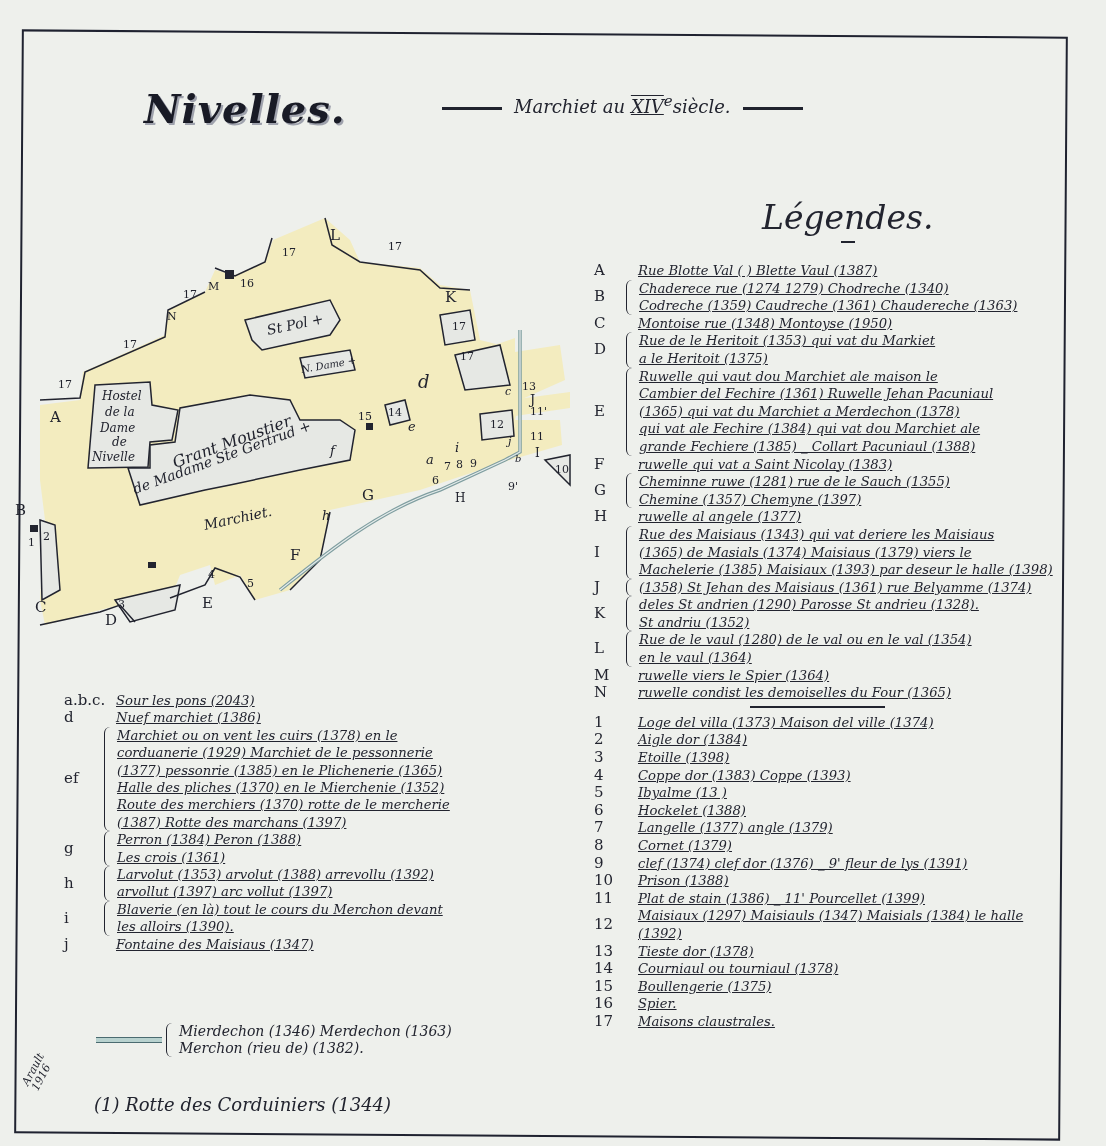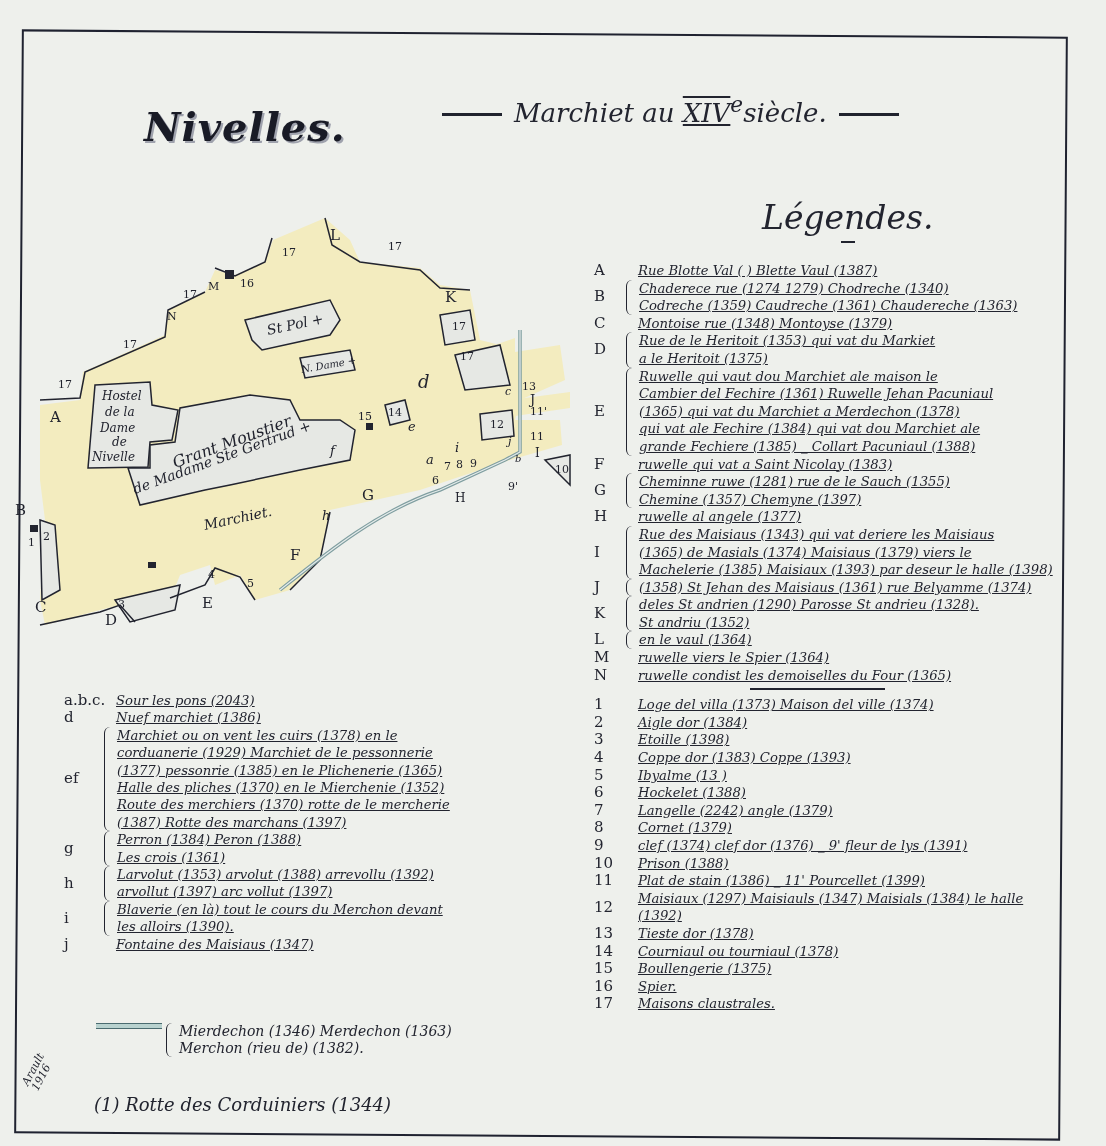--- a/index.html
+++ b/index.html
@@ -3,41 +3,41 @@
 <meta charset="utf-8">
 <style>
   html,body{margin:0;padding:0;}
   body{width:1106px;height:1146px;background:#eceee9;position:relative;overflow:hidden;
        font-family:"DejaVu Serif",serif;color:#1d1f28;}
   .sheet{position:absolute;left:0;top:0;width:1106px;height:1146px;background:#eef0ec;}
   .frame{position:absolute;left:18px;top:33px;width:1042px;height:1100px;
          border-left:2px solid #1f2230;border-right:2px solid #1f2230;
          border-top:2px solid #1f2230;border-bottom:2px solid #1f2230;
          transform:rotate(0.4deg);}
-  .title{position:absolute;left:144px;top:103px;font-family:"DejaVu Serif",serif;
+  .title{position:absolute;left:144px;top:85px;font-family:"DejaVu Serif",serif;
          font-weight:bold;font-style:italic;font-size:40px;color:#191b26;
          text-shadow:2px 2px 0 #9fa2ad;letter-spacing:1px;}
-  .subtitle{position:absolute;left:430px;top:92px;font-size:26px;font-style:italic;color:#20232e;}
+  .subtitle{position:absolute;left:430px;top:92px;font-size:18px;font-style:italic;color:#20232e;}
   .subtitle .dash{display:inline-block;width:60px;border-bottom:3px solid #20232e;vertical-align:middle;margin:0 12px;}
   .subtitle .roman{text-decoration:overline underline;}
   .leg-title{position:absolute;left:762px;top:198px;font-size:33px;font-style:italic;color:#20232e;}
   .leg-title:after{content:"";display:block;width:14px;height:2px;background:#20232e;margin:4px auto 0;}
   .hand{font-family:"DejaVu Serif",serif;font-style:italic;color:#22242f;}
   .legend{position:absolute;left:594px;top:262px;width:470px;font-size:13.2px;line-height:17.6px;}
   .row{display:flex;align-items:stretch;}
   .key{width:32px;flex:none;display:flex;align-items:center;font-style:normal;font-size:15px;}
   .brace{width:8px;flex:none;border-left:1.5px solid #22242f;border-radius:6px 0 0 6px;margin-right:4px;}
   .nobrace{width:12px;flex:none;}
   .txt{flex:1;text-decoration:underline;}
   .line{display:block;white-space:nowrap;}
   .sep{width:135px;height:2px;background:#22242f;margin:4px 0 6px 156px;}
   .num-list{margin-top:2px;}
   .lower-left{position:absolute;left:64px;top:692px;width:460px;font-size:13.2px;line-height:17.4px;}
   .lower-left .key{width:40px;}
-  .merdechon{position:absolute;left:96px;top:1023px;font-size:14px;line-height:17px;display:flex;}
+  .merdechon{position:absolute;left:96px;top:1023px;font-size:14px;line-height:17px;display:flex;align-items:center;}
   .merdechon .stream{width:66px;height:4px;border-top:1.5px solid #4a6b70;border-bottom:1.5px solid #4a6b70;background:#b8d2cf;margin-right:4px;}
   .footnote{position:absolute;left:94px;top:1094px;font-size:18px;}
   .signature{position:absolute;left:20px;top:1082px;font-size:11px;transform:rotate(-62deg);transform-origin:left top;line-height:11px;}
   svg.map{position:absolute;left:0;top:0;}
   .maplbl{font-family:"DejaVu Serif",serif;font-style:italic;fill:#20222d;}
   .mapkey{font-family:"DejaVu Serif",serif;fill:#20222d;}
 </style>
 </head>
 <body>
 
@@ -169,21 +169,21 @@
       <span class="brace"></span>
       <span class="txt">
         <span class="line">Chaderece rue (1274 1279) Chodreche (1340)</span>
         <span class="line">Codreche (1359) Caudreche (1361) Chaudereche (1363)</span>
       </span>
     </div>
   <div class="row">
       <span class="key">C</span>
       <span class="nobrace"></span>
       <span class="txt">
-        <span class="line">Montoise rue (1348) Montoyse (1379)</span>
+        <span class="line">Montoise rue (1348) Montoyse (1950)</span>
       </span>
     </div>
   <div class="row">
       <span class="key">D</span>
       <span class="brace"></span>
       <span class="txt">
         <span class="line">Rue de le Heritoit (1353) qui vat du Markiet</span>
         <span class="line">a le Heritoit (1375)</span>
       </span>
     </div>
@@ -241,20 +241,21 @@
       <span class="brace"></span>
       <span class="txt">
         <span class="line">deles St andrien (1290) Parosse St andrieu (1328).</span>
         <span class="line">St andriu (1352)</span>
       </span>
     </div>
   <div class="row">
       <span class="key">L</span>
       <span class="brace"></span>
       <span class="txt">
+        <span class="line">Rue de le vaul (1280) de le val ou en le val (1354)</span>
         <span class="line">en le vaul (1364)</span>
       </span>
     </div>
   <div class="row">
       <span class="key">M</span>
       <span class="nobrace"></span>
       <span class="txt">
         <span class="line">ruwelle viers le Spier (1364)</span>
       </span>
     </div>
@@ -295,21 +296,21 @@
         <span class="txt">Ibyalme (13    )</span>
       </div>
     <div class="row">
         <span class="key">6</span>
         <span class="nobrace"></span>
         <span class="txt">Hockelet (1388)</span>
       </div>
     <div class="row">
         <span class="key">7</span>
         <span class="nobrace"></span>
-        <span class="txt">Langelle (2242) angle (1379)</span>
+        <span class="txt">Langelle (1377) angle (1379)</span>
       </div>
     <div class="row">
         <span class="key">8</span>
         <span class="nobrace"></span>
         <span class="txt">Cornet (1379)</span>
       </div>
     <div class="row">
         <span class="key">9</span>
         <span class="nobrace"></span>
         <span class="txt">clef (1374) clef dor (1376) _ 9' fleur de lys (1391)</span>

